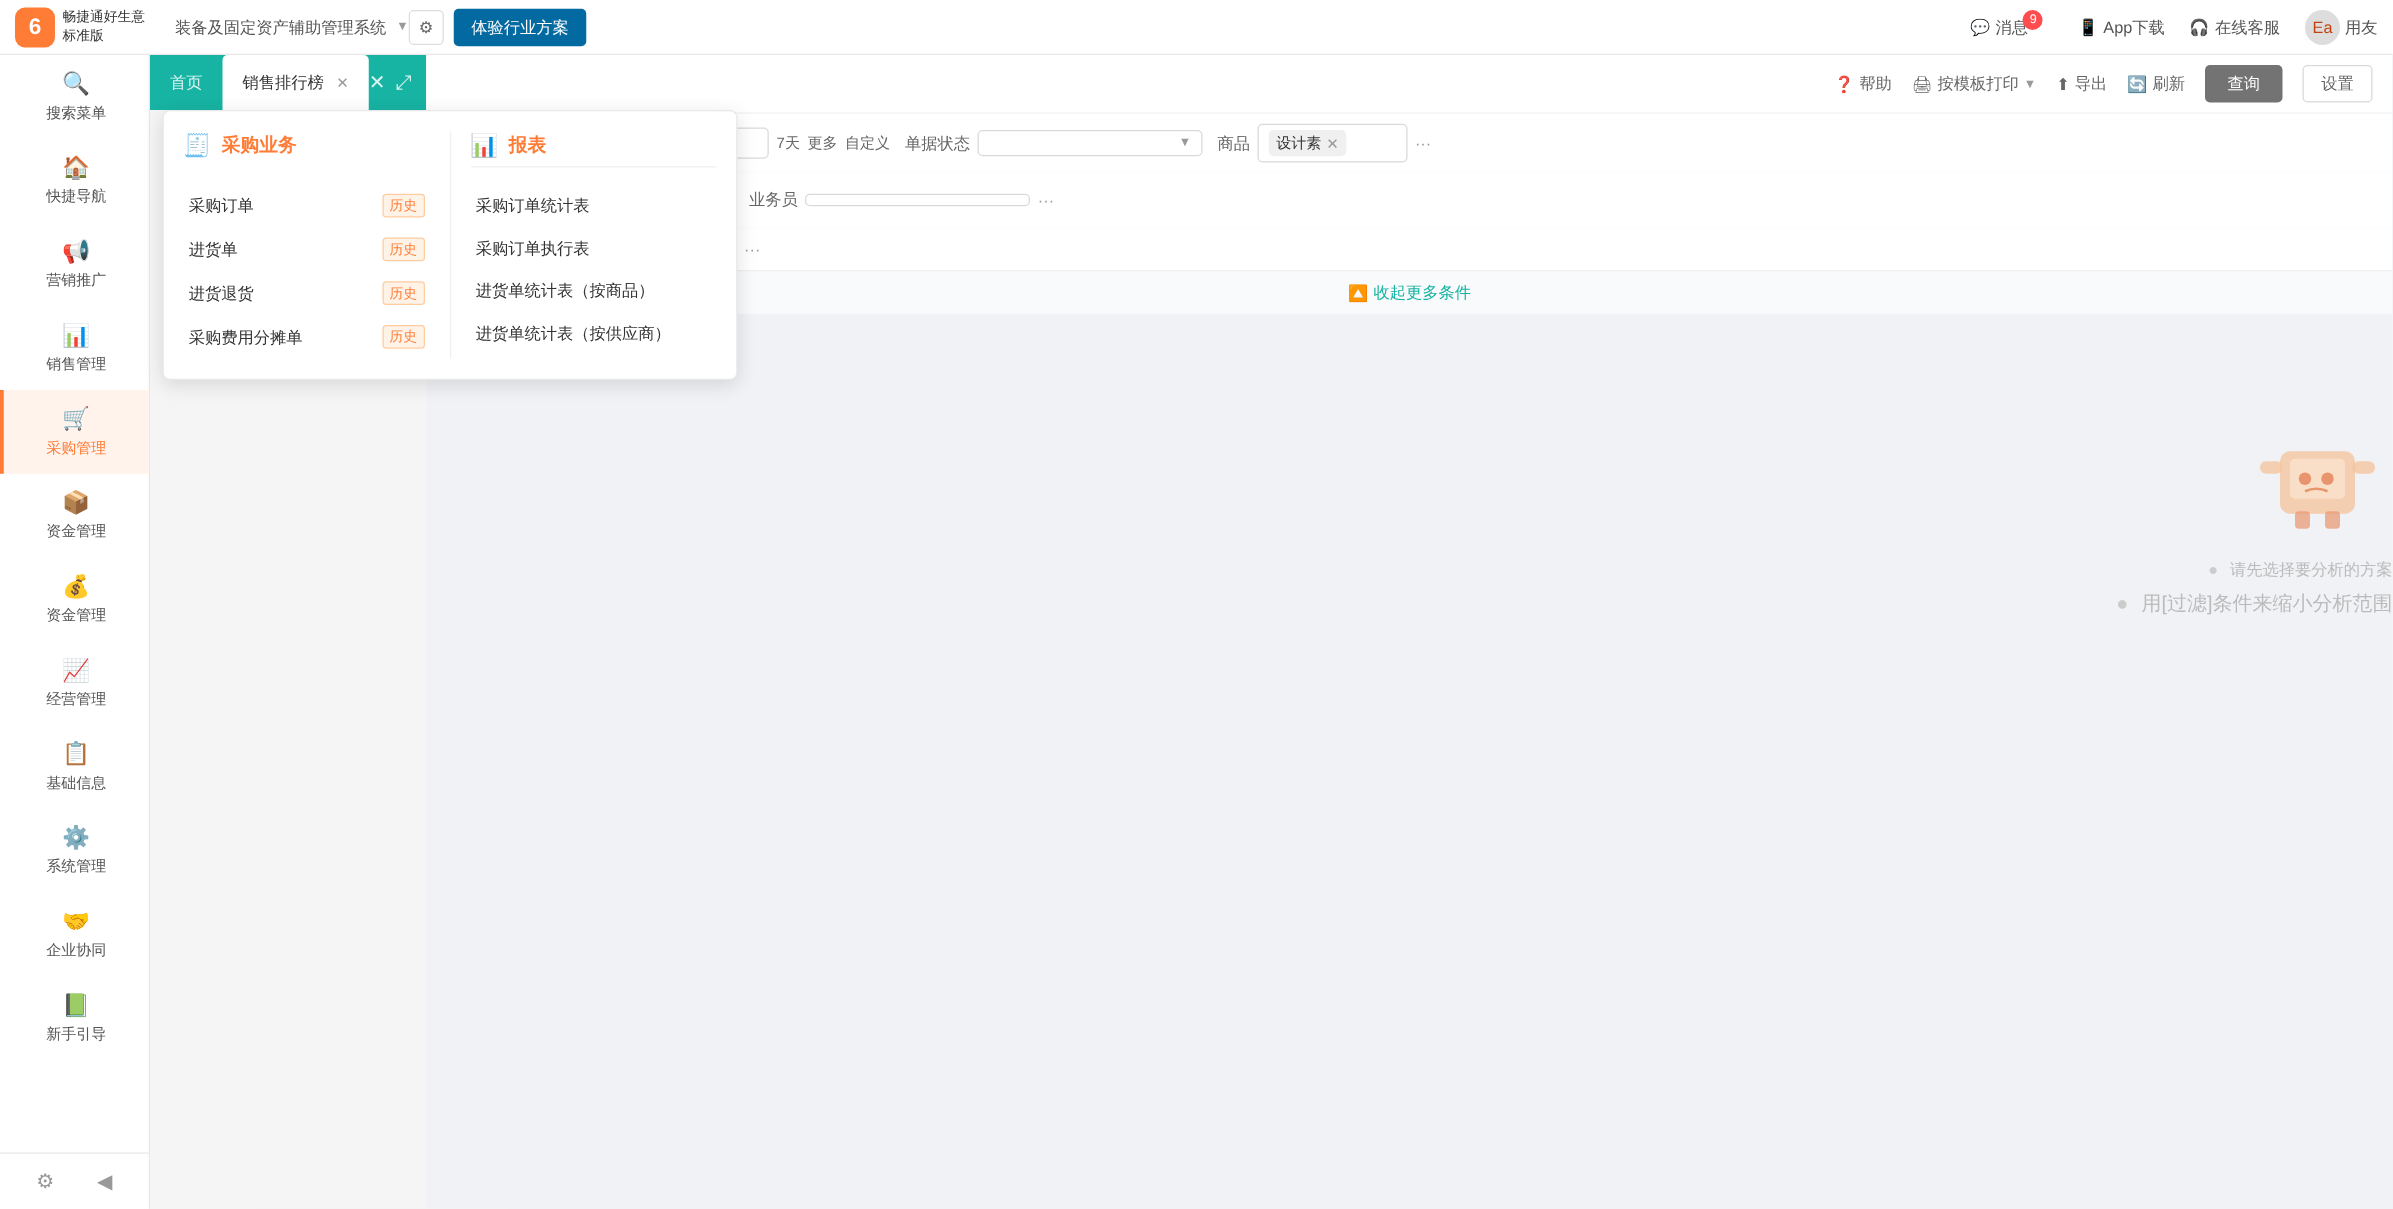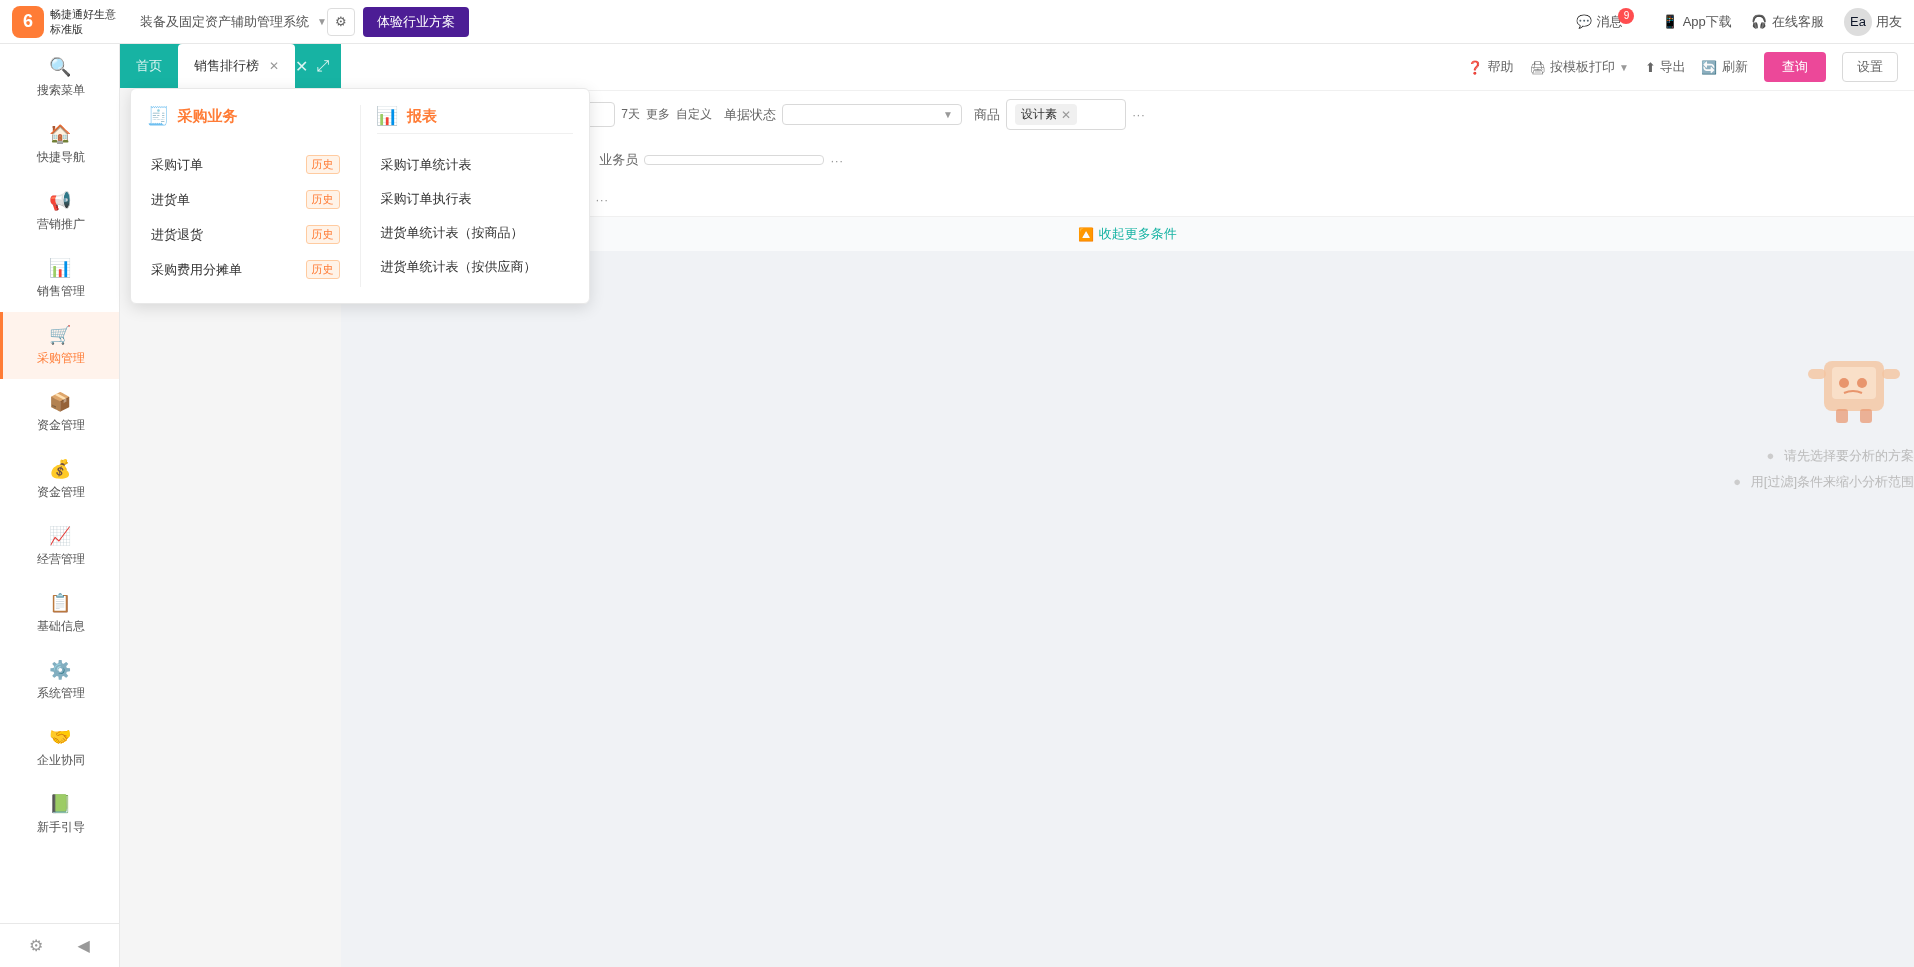--- a/index.html
+++ b/index.html
@@ -36,21 +36,21 @@
       color: #555; font-size: 13px; margin-left: 8px; font-family: Liberation Serif, serif;
     }
     .top-bar-system .arrow { color: #999; font-size: 10px; }
     .top-bar-gear {
       width: 28px; height: 28px;
       border: 1px solid #ddd; border-radius: 4px;
       display: flex; align-items: center; justify-content: center;
       color: #666; cursor: pointer;
     }
     .top-bar-btn-industry {
-      background: #4c1d95;
+      background: #0369a1;
       color: white;
       border: none;
       border-radius: 4px;
       padding: 6px 14px;
       cursor: pointer;
       font-size: 13px;
       margin-left: 8px;
     }
     .top-bar-right {
       margin-left: auto;
@@ -66,21 +66,21 @@
       border-radius: 8px;
       padding: 0 4px;
       min-width: 16px; height: 16px;
       display: flex; align-items: center; justify-content: center;
       position: relative; top: -6px; left: -8px;
     }
     .avatar {
       width: 28px; height: 28px;
       background: #ddd; border-radius: 50%;
       display: flex; align-items: center; justify-content: center;
-      color: #0f172a;
+      color: #c2410c;
     }
 
     
     .sidebar {
       position: fixed;
       top: 44px; left: 0;
       width: 120px;
       height: calc(100vh - 44px);
       background: #fff;
       border-right: 1px solid #e8e8e8;
@@ -199,21 +199,21 @@
       display: flex; align-items: center; gap: 4px;
     }
     .tag-close { cursor: pointer; color: #999; }
     .filter-more { color: #666; cursor: pointer; font-size: 12px; }
     .filter-dots { color: #999; cursor: pointer; }
     .action-btn {
       display: flex; align-items: center; gap: 4px;
       color: #666; cursor: pointer; font-size: 13px;
     }
     .btn-primary {
-      background: #ec4899;
+      background: #737373;
       color: white;
       border: none;
       border-radius: 4px;
       padding: 6px 18px;
       cursor: pointer;
       font-size: 13px;
     }
     .btn-default {
       background: #fff;
       color: #666;
@@ -520,21 +520,21 @@
           <rect x="66" y="78" width="12" height="14" rx="3" fill="#e8956d" opacity="0.7"></rect>
 
           <rect x="14" y="38" width="18" height="10" rx="5" fill="#f4c4a0" opacity="0.8"></rect>
           <rect x="88" y="38" width="18" height="10" rx="5" fill="#f4c4a0" opacity="0.8"></rect>
         </svg>
       </div>
       <div style="color:#bbb; font-size:13px; margin-bottom:8px;">
         <span style="margin-right:6px; color:#ccc;">●</span>
         <span>请先选择要分析的方案</span>
       </div>
-      <div style="color:#bbb; font-size:13px;">
+      <div style="color:#bbb; font-size:16px;">
         <span style="margin-right:6px; color:#ccc;">●</span>
         <span>用[过滤]条件来缩小分析范围</span>
       </div>
     </div>
   </div>
 </div>
 
 <div class="dropdown-menu">
 
   <div class="dropdown-col">

